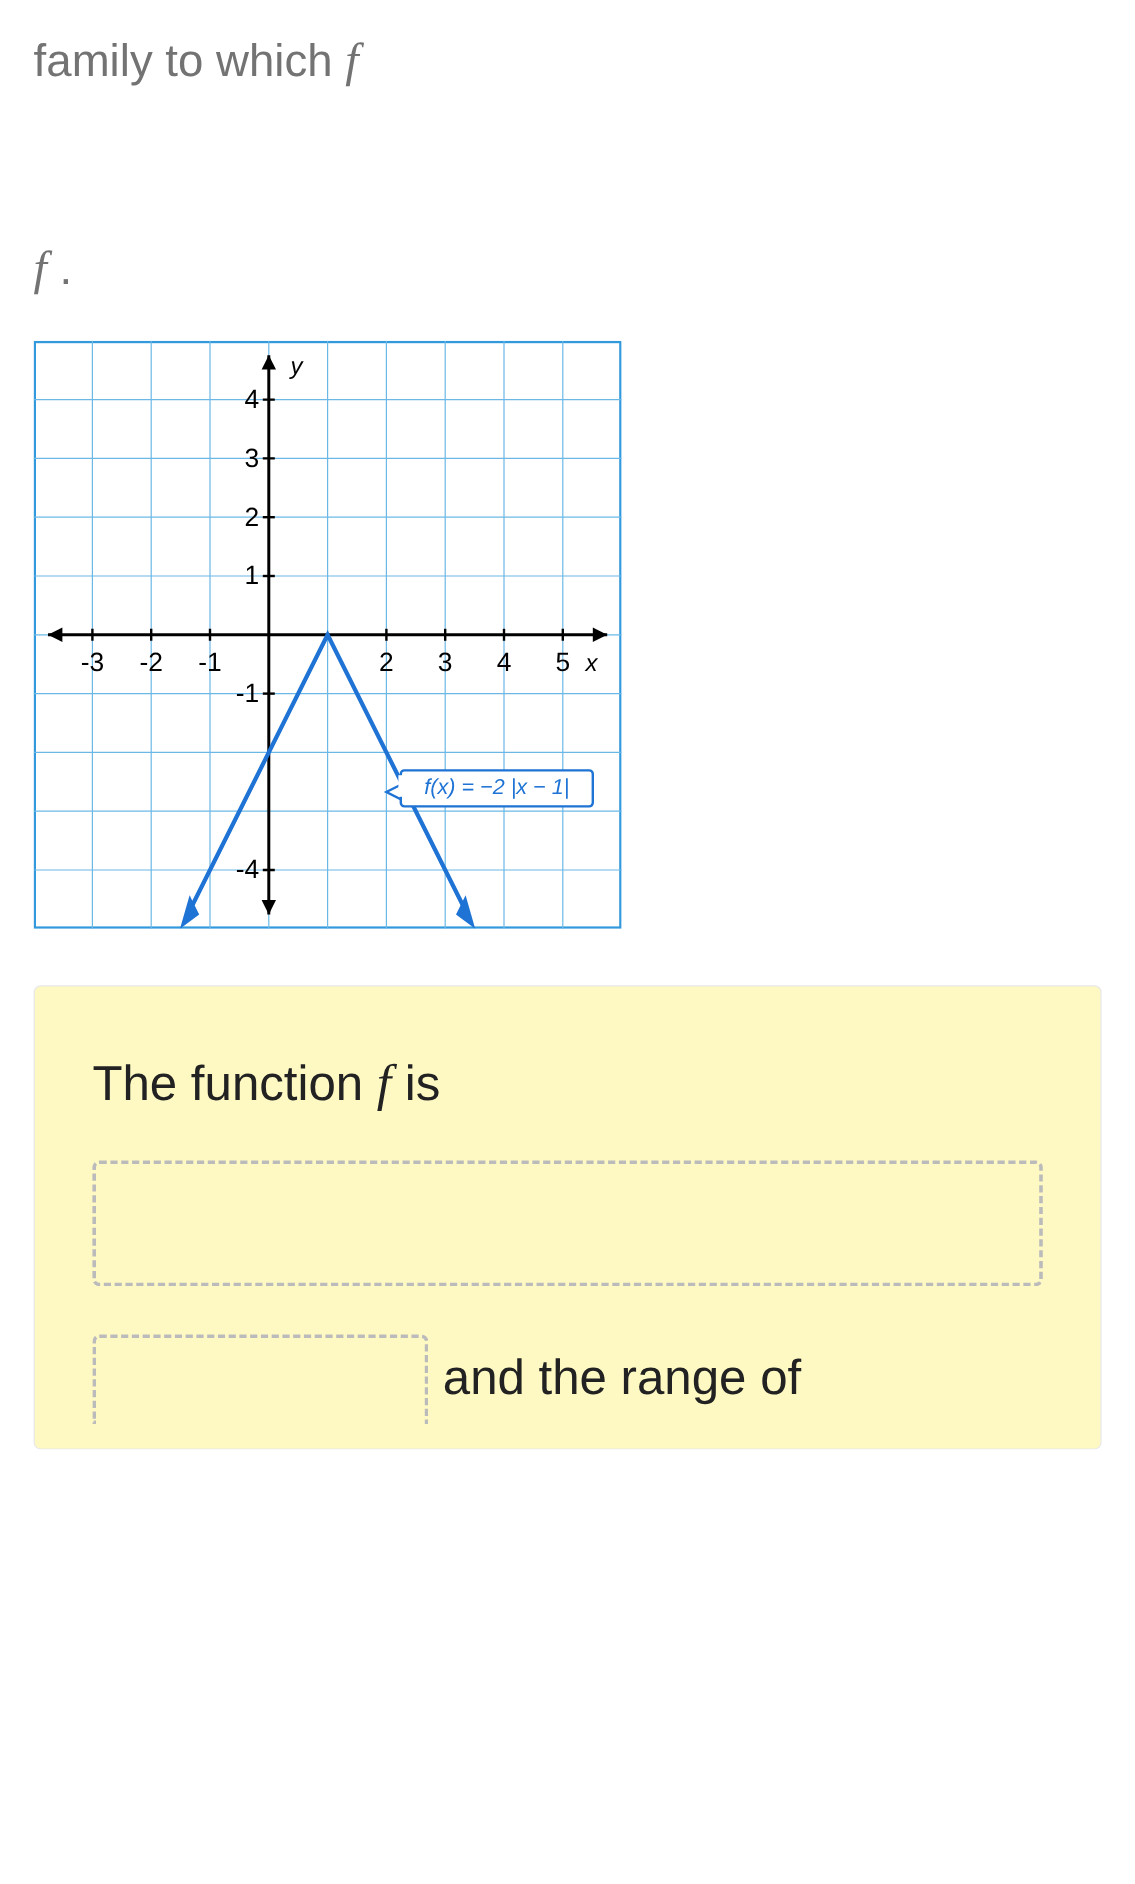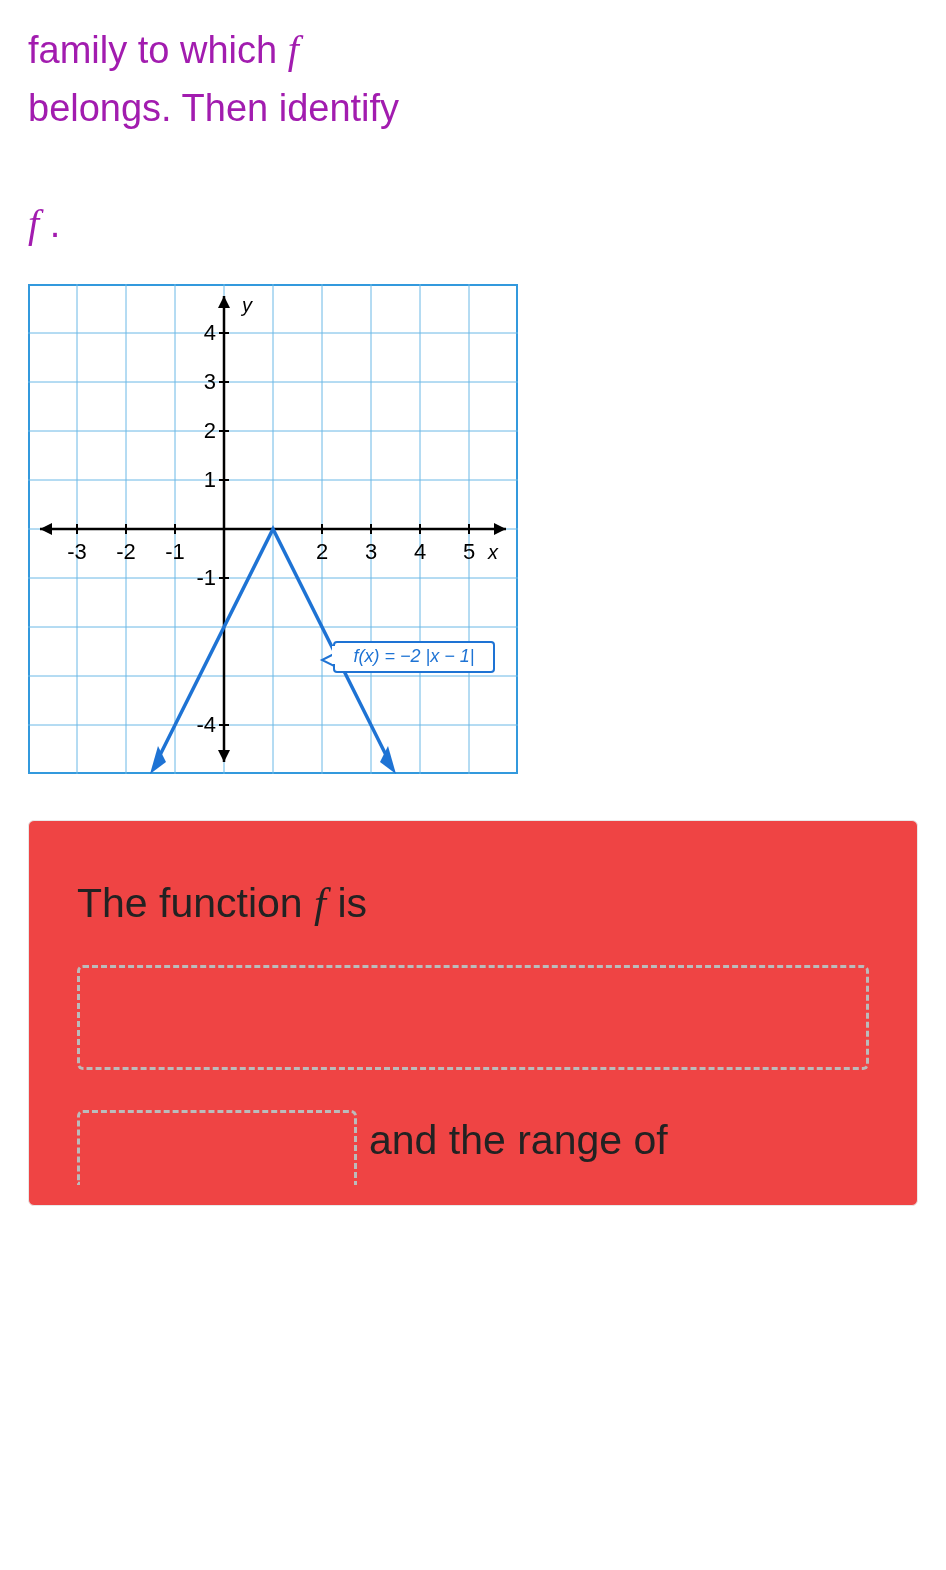--- a/index.html
+++ b/index.html
@@ -6,52 +6,52 @@
   body {
     font-family: -apple-system, BlinkMacSystemFont, "Segoe UI", Helvetica, Arial, sans-serif;
     background: #fff;
     width: 946px;
     color: #333;
     padding: 20px 28px 0 28px;
     font-size: 38px;
     line-height: 1.5;
   }
   .prompt-text {
-    color: #a21caf;
+    color: #737373;
     margin-bottom: 30px;
   }
   .math-f {
     font-family: "Times New Roman", serif;
     font-style: italic;
     font-size: 1.05em;
   }
   .graph-container {
     position: relative;
     margin-bottom: 30px;
   }
   .answer-panel {
-    background: #ef4444;
+    background: #fef9c3;
     border: 1px solid #e8e8e8;
     border-radius: 6px;
     padding: 50px 48px 20px 48px;
     color: #222;
     font-size: 41px;
   }
   .answer-line {
     margin-bottom: 30px;
   }
   .blank-full {
     border: 3px dashed #bbb;
     border-radius: 6px;
     height: 105px;
     margin: 30px 0 40px 0;
   }
   .inline-blank-wrap {
     display: flex;
-    align-items: flex-start;
+    align-items: center;
     gap: 12px;
     margin-top: 30px;
   }
   .blank-inline {
     border: 3px dashed #bbb;
     border-bottom: none;
     border-radius: 6px 6px 0 0;
     height: 75px;
     width: 280px;
     flex-shrink: 0;
@@ -59,21 +59,21 @@
   .trailing-text {
     font-size: 41px;
     color: #222;
   }
 </style>
 </head>
 <body>
 
 <div class="prompt-text">
   <span>family to which </span><span class="math-f">f</span><br>
-  <span>belongs. Then identify</span><br>
+  <br>
   <br>
   <span class="math-f">f</span><span> .</span>
 </div>
 
 <div class="graph-container">
   <svg width="490" height="490" viewBox="0 0 490 490">
 
     <rect x="1" y="1" width="488" height="488" fill="white" stroke="#3399dd" stroke-width="2"></rect>
 
     <g stroke="#6bb8e6" stroke-width="1">

